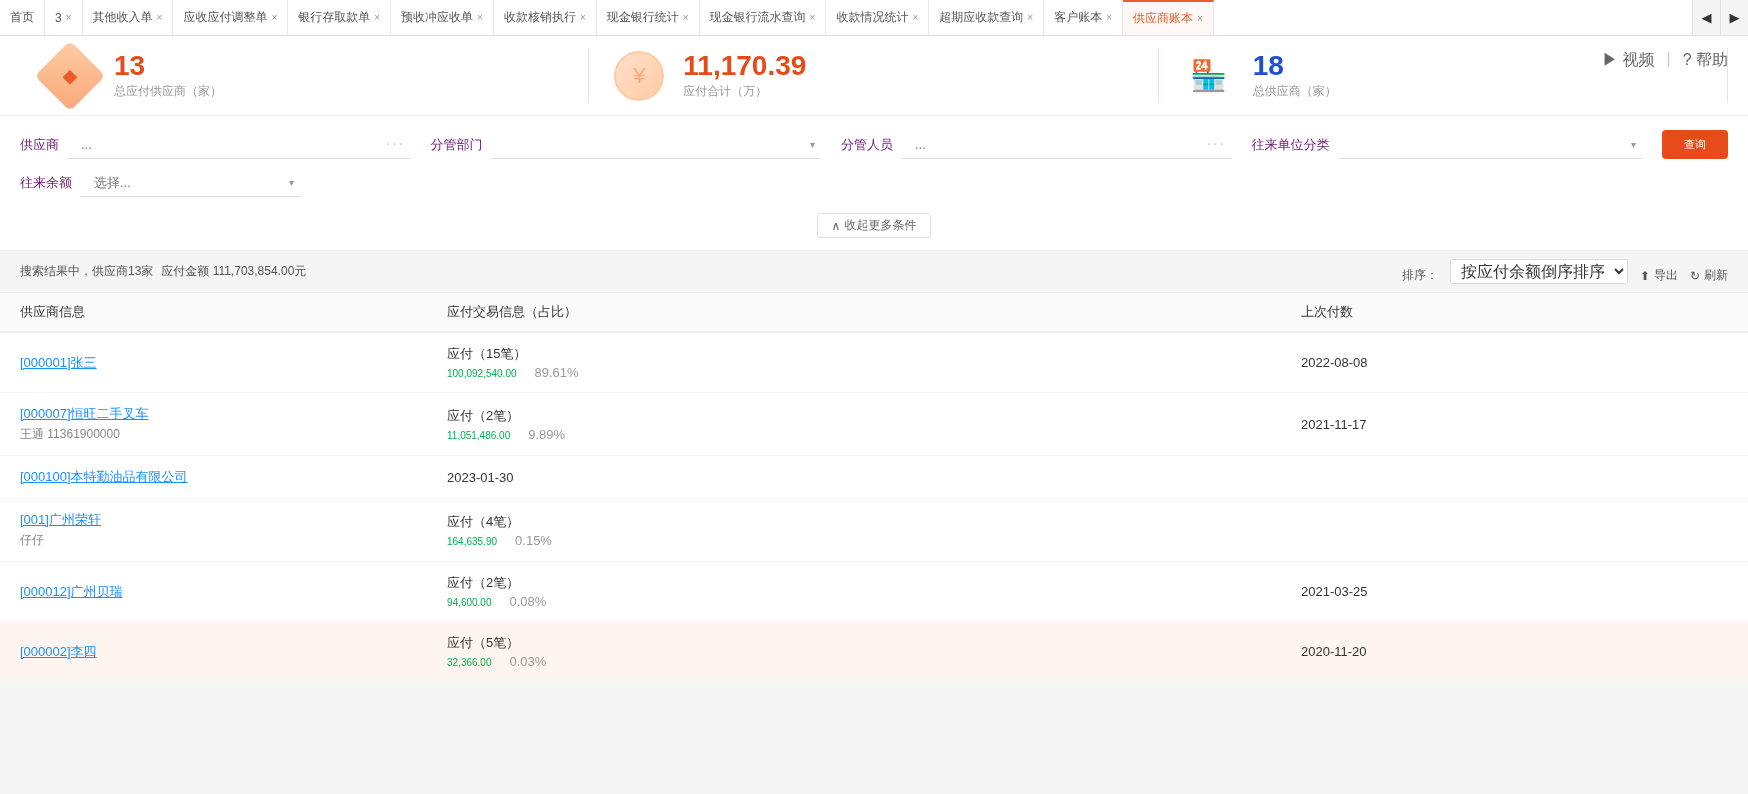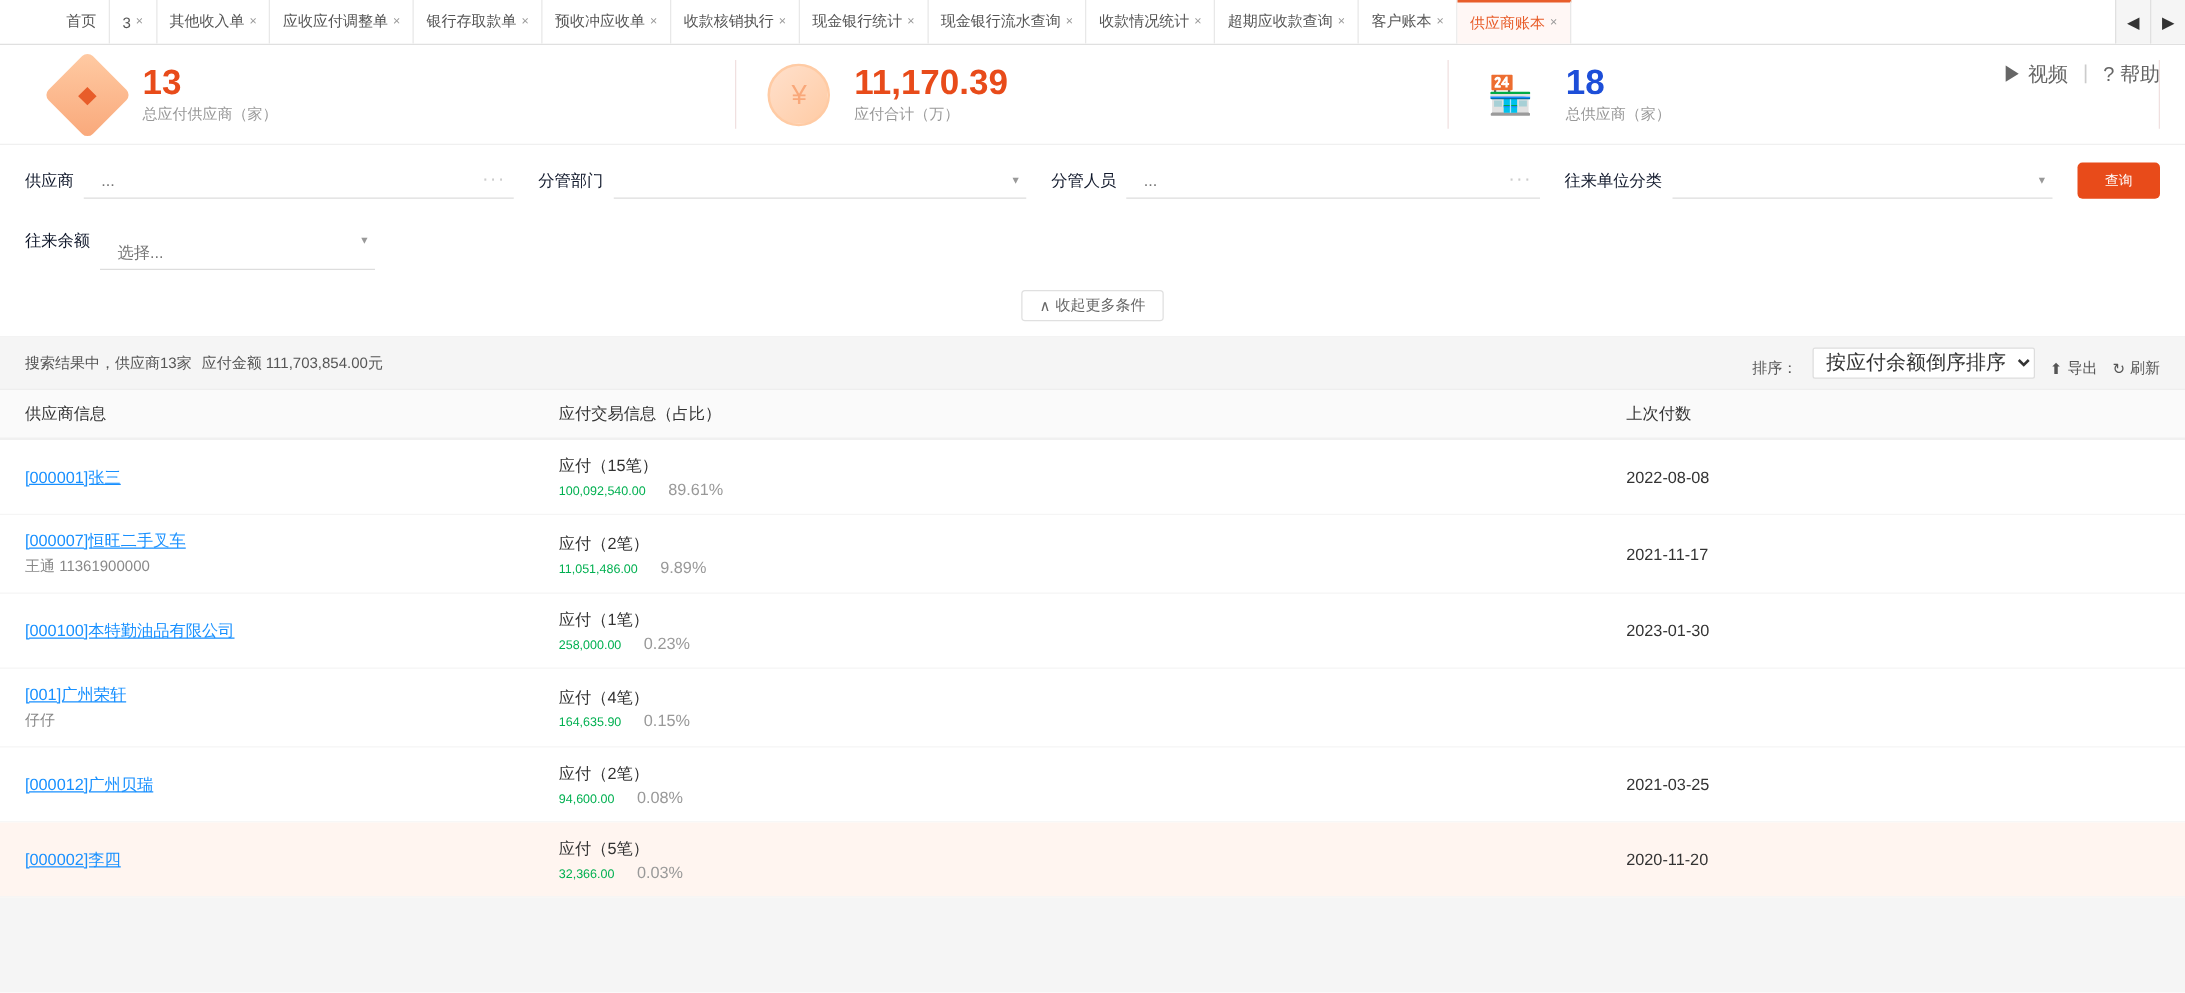--- a/index.html
+++ b/index.html
@@ -85,21 +85,21 @@
       align-items: center;
       gap: 20px;
       margin-bottom: 10px;
     }
     .filter-item {
       display: flex;
       align-items: center;
       gap: 8px;
       flex: 1;
     }
-    .filter-label { color: #0f172a; font-size: 13px; white-space: nowrap; }
+    .filter-label { color: #701a75; font-size: 13px; white-space: nowrap; }
     .filter-input {
       flex: 1;
       border: none;
       border-bottom: 1px solid #ddd;
       padding: 4px 8px;
       font-size: 13px;
       color: #333;
       outline: none;
       background: transparent;
     }
@@ -244,21 +244,21 @@
       display: flex; align-items: center; justify-content: center;
       font-size: 30px;
       color: #87CEEB;
     }
   </style>
 </head>
 <body>
 
 <div class="top-nav">
 
-  <div id="nav-tabs-container" style="display:flex; flex:1; overflow:hidden; height:100%;margin-left:43px;">
+  <div id="nav-tabs-container" style="display:flex; flex:1; overflow:hidden; height:100%;">
       <div class="nav-tab">
         <span>首页</span>
       </div>
       <div class="nav-tab">
         <span>3</span>
         <span class="close-btn">×</span>
       </div>
       <div class="nav-tab">
         <span>其他收入单</span>
         <span class="close-btn">×</span>
@@ -394,21 +394,21 @@
       </div>
     </div>
 
     <button class="search-btn">查询</button>
   </div>
   <div class="filter-row">
 
     <div class="filter-item" style="max-width: 280px;">
       <span class="filter-label">往来余额</span>
       <div class="filter-with-dropdown">
-        <input type="text" class="filter-input" style="border: none; flex: 1 1 0%; margin-top: 19px;" placeholder="选择...">
+        <input type="text" class="filter-input" style="border: none; flex: 1 1 0%;" placeholder="选择...">
         <span class="dropdown-arrow">▾</span>
       </div>
     </div>
   </div>
 
   <div class="collapse-bar">
     <button class="collapse-btn">
       <span>∧</span>
       <span>收起更多条件</span>
     </button>
@@ -466,29 +466,20 @@
         <div class="pay-row">
           <span class="pay-amount">11,051,486.00</span>
           <span class="pay-percent">9.89%</span>
         </div>
       </div>
     </div>
         <div><span class="last-pay">2021-11-17</span></div>
       </div>
       <div class="table-row">
         <div><span class="supplier-link">[000100]本特勤油品有限公司</span></div>
-        <div>
-      <div class="pay-info">
-        <div class="pay-title">应付（1笔）</div>
-        <div class="pay-row">
-          <span class="pay-amount">258,000.00</span>
-          <span class="pay-percent">0.23%</span>
-        </div>
-      </div>
-    </div>
         <div><span class="last-pay">2023-01-30</span></div>
       </div>
       <div class="table-row">
         <div><span class="supplier-link">[001]广州荣轩</span><div class="supplier-contact">仔仔</div></div>
         <div>
       <div class="pay-info">
         <div class="pay-title">应付（4笔）</div>
         <div class="pay-row">
           <span class="pay-amount">164,635.90</span>
           <span class="pay-percent">0.15%</span>

